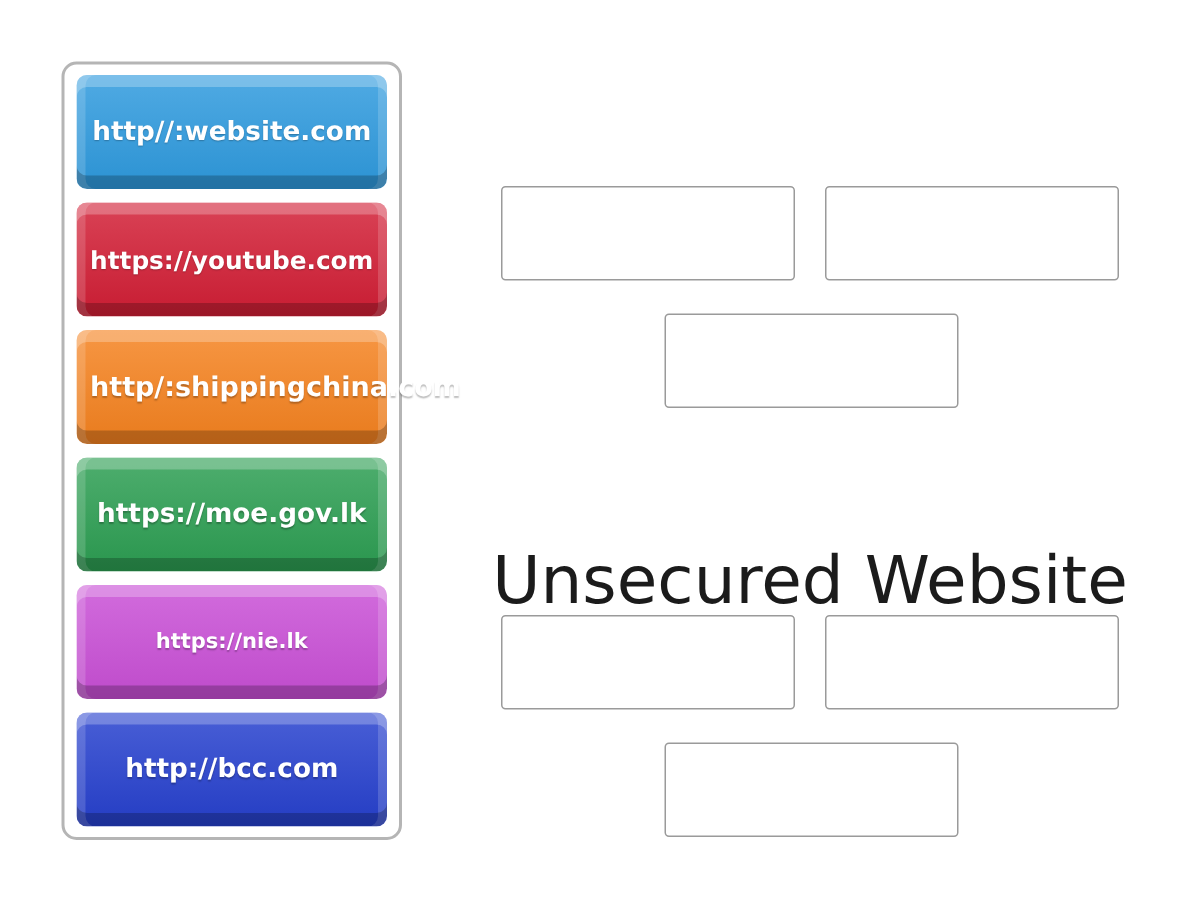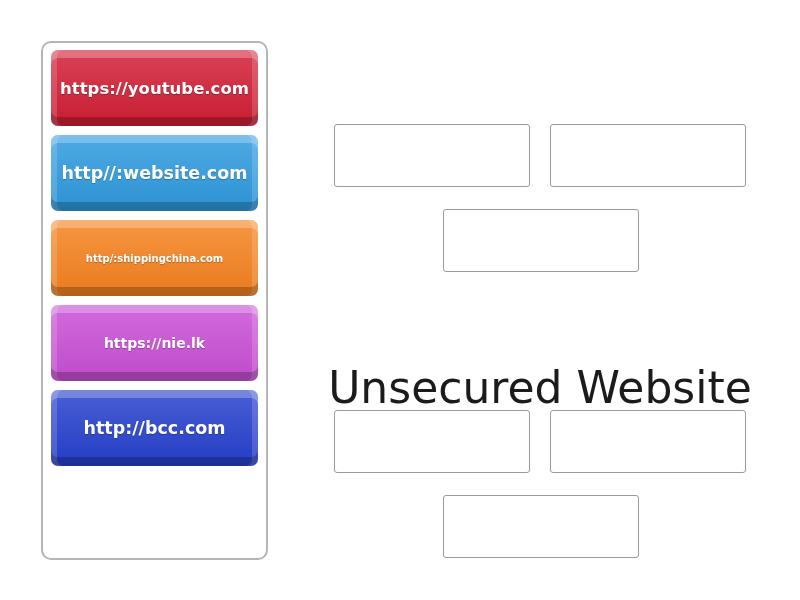--- a/index.html
+++ b/index.html
@@ -84,28 +84,31 @@
   .z2a { left: 334px; top: 410px; }
   .z2b { left: 550px; top: 410px; }
   .z2c { left: 443px; top: 495px; }
 </style>
 </head>
 <body>
 
 <div class="stage">
 
   <div class="tray">
+    <div class="card" style="background: linear-gradient(rgba(255, 255, 255, 0.16), rgba(0, 0, 0, 0.05)), rgb(46, 154, 222);">
+      <span class="card-label" style="font-size: 17.5px;">http//:website.com</span>
+    </div>
     <div class="card" style="background: linear-gradient(rgba(255, 255, 255, 0.16), rgba(0, 0, 0, 0.05)), rgb(210, 30, 53);">
       <span class="card-label" style="font-size: 16.5px;">https://youtube.com</span>
     </div>
-    <div class="card" style="background: linear-gradient(rgba(255, 255, 255, 0.16), rgba(0, 0, 0, 0.05)), rgb(46, 154, 222);">
-      <span class="card-label" style="font-size: 17.5px;">http//:website.com</span>
+    <div class="card" style="background: linear-gradient(rgba(255, 255, 255, 0.16), rgba(0, 0, 0, 0.05)), rgb(245, 130, 31);">
+      <span class="card-label" style="font-size: 18px;">http/:shippingchina.com</span>
     </div>
-    <div class="card" style="background: linear-gradient(rgba(255, 255, 255, 0.16), rgba(0, 0, 0, 0.05)), rgb(245, 130, 31);">
-      <span class="card-label" style="font-size: 10px;">http/:shippingchina.com</span>
+    <div class="card" style="background: linear-gradient(rgba(255, 255, 255, 0.16), rgba(0, 0, 0, 0.05)), rgb(44, 158, 82);">
+      <span class="card-label" style="font-size: 17.5px;">https://moe.gov.lk</span>
     </div>
     <div class="card" style="background: linear-gradient(rgba(255, 255, 255, 0.16), rgba(0, 0, 0, 0.05)), rgb(201, 79, 214);">
       <span class="card-label" style="font-size: 14px;">https://nie.lk</span>
     </div>
     <div class="card" style="background: linear-gradient(rgba(255, 255, 255, 0.16), rgba(0, 0, 0, 0.05)), rgb(38, 64, 206);">
       <span class="card-label" style="font-size: 17.5px;">http://bcc.com</span>
     </div>
   </div>
 
   <div class="zone z1a"></div>

